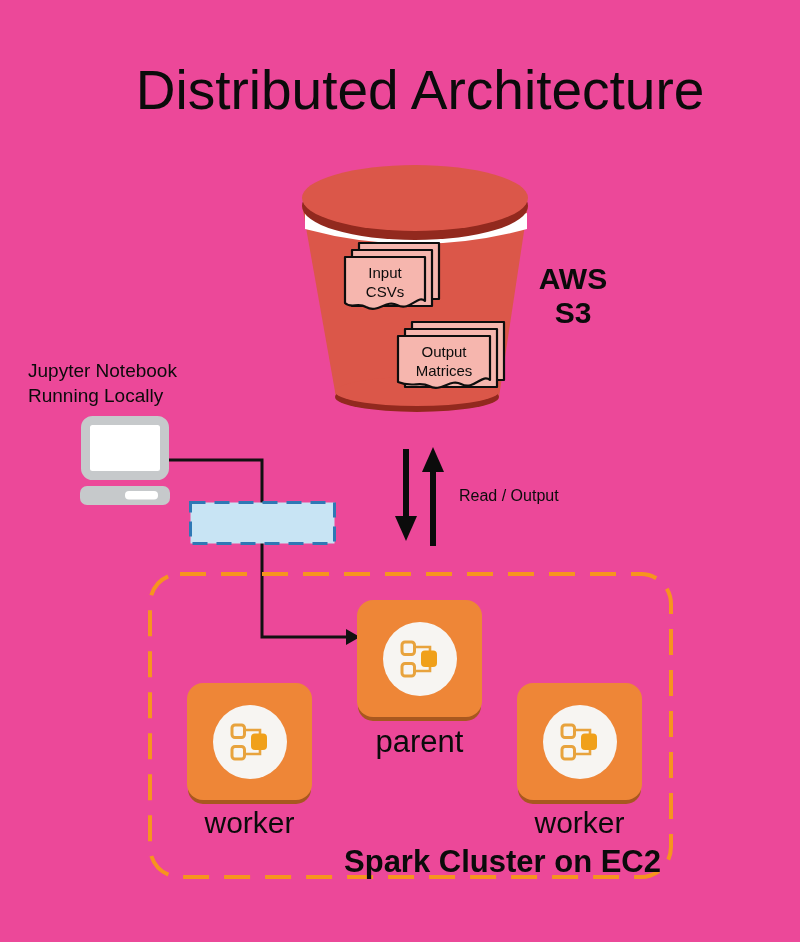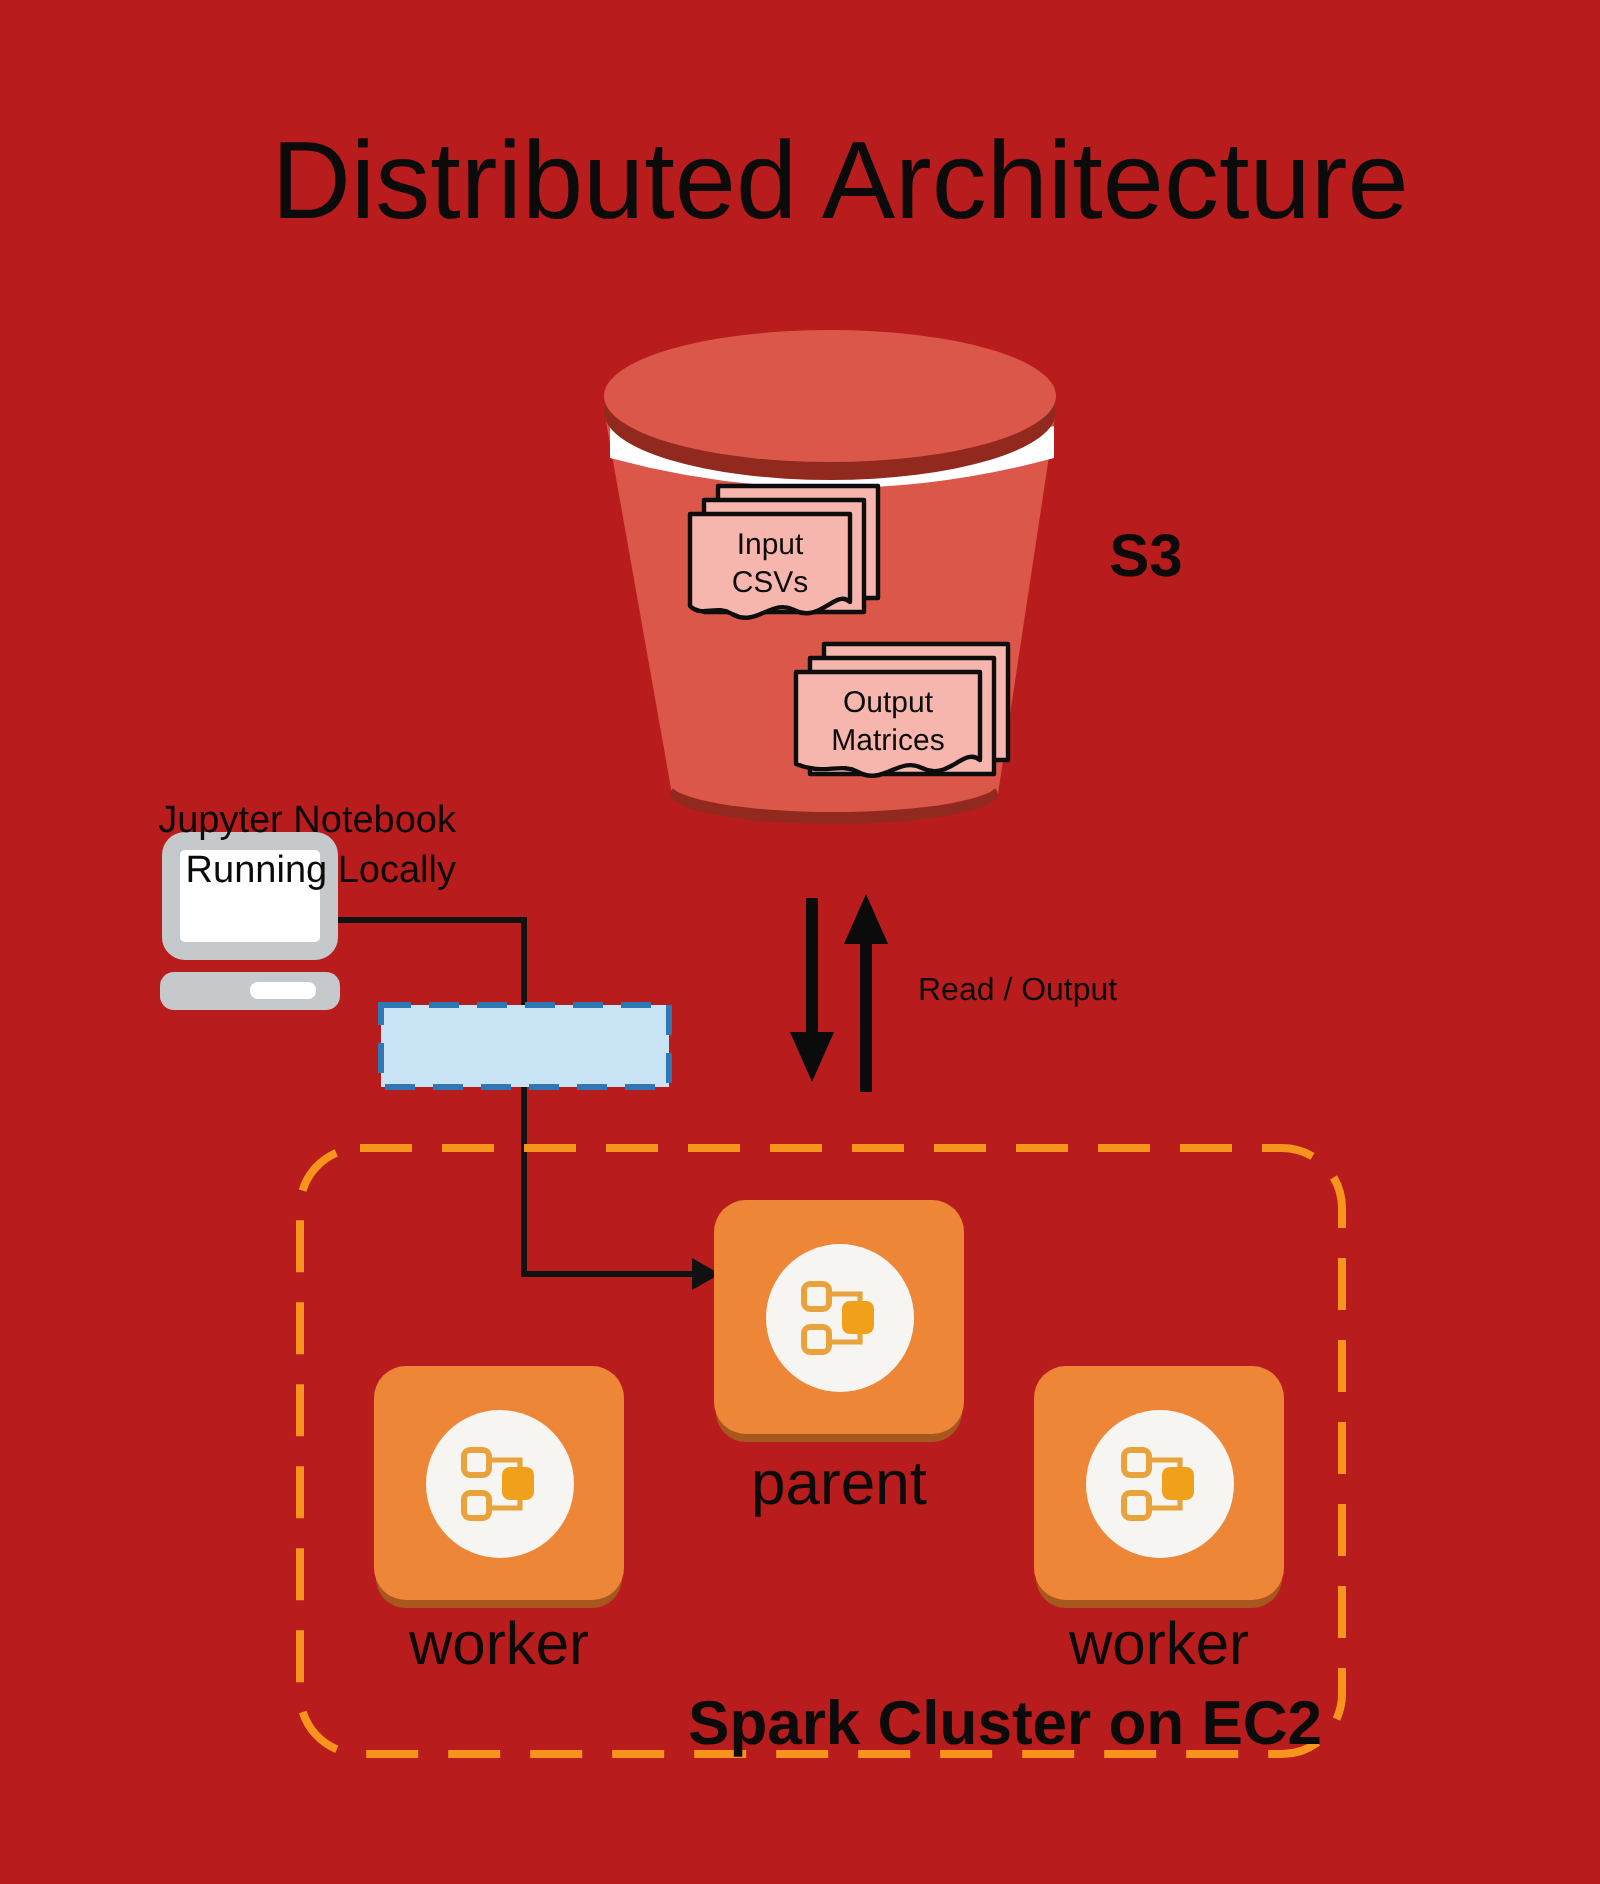--- a/index.html
+++ b/index.html
@@ -1,26 +1,26 @@
 <!DOCTYPE html>
 <html><head>
 <meta charset="utf-8">
 <style>
   html,body{margin:0;padding:0;background:#fff;}
-  .stage{position:relative;width:800px;height:942px;background:#b91c1c;overflow:hidden;
+  .stage{position:relative;width:800px;height:942px;background:#ec4899;overflow:hidden;
          font-family:"Liberation Sans",sans-serif;color:#0f0f0f;}
   .abs{position:absolute;}
   .title{left:40px;top:58px;width:760px;text-align:center;font-size:55px;font-weight:400;
          letter-spacing:0px;color:#0b0b0b;}
   .bgsvg{left:0;top:0;}
   .doc-text{text-align:center;font-size:15px;line-height:19px;color:#0c0c0c;}
   .aws-label{left:527px;top:262px;width:92px;text-align:center;font-weight:700;
              font-size:30px;line-height:34px;color:#0b0b0b;}
-  .jupyter-label{left:28px;top:358px;width:200px;text-align:right;font-size:19px;
-                 line-height:25px;color:#0b0b0b;margin-top:40px;}
+  .jupyter-label{left:28px;top:358px;width:200px;text-align:left;font-size:19px;
+                 line-height:25px;color:#0b0b0b;}
   .ssh-label{left:190px;top:502px;width:144px;height:41px;display:flex;align-items:center;
              justify-content:center;font-size:16px;color:#0c0c0c;}
   .rw-label{left:459px;top:487px;font-size:16px;color:#0c0c0c;}
   .node{position:absolute;width:125px;height:117px;background:#EE8637;border-radius:16px;
         box-shadow:0 5px 0 -1px #A8581F;}
   .node-circle{position:absolute;left:50%;top:50%;transform:translate(-50%,-50%);
                width:74px;height:74px;border-radius:50%;background:#F7F5F2;
                display:flex;align-items:center;justify-content:center;}
   .node-label{position:absolute;width:125px;text-align:center;font-size:31px;color:#0b0b0b;}
   .cluster-caption{left:140px;top:844px;width:521px;text-align:right;font-weight:700;
@@ -84,20 +84,21 @@
   <div class="abs doc-text" style="left:398px;top:342px;width:92px;">
     <div>Output</div>
     <div>Matrices</div>
   </div>
   <div class="abs doc-text" style="left:345px;top:263px;width:80px;">
     <div>Input</div>
     <div>CSVs</div>
   </div>
 
   <div class="abs aws-label">
+    <div>AWS</div>
     <div>S3</div>
   </div>
 
   <div class="abs jupyter-label">
     <div>Jupyter Notebook</div>
     <div>Running Locally</div>
   </div>
 
 
   <div class="abs rw-label">Read / Output</div>

